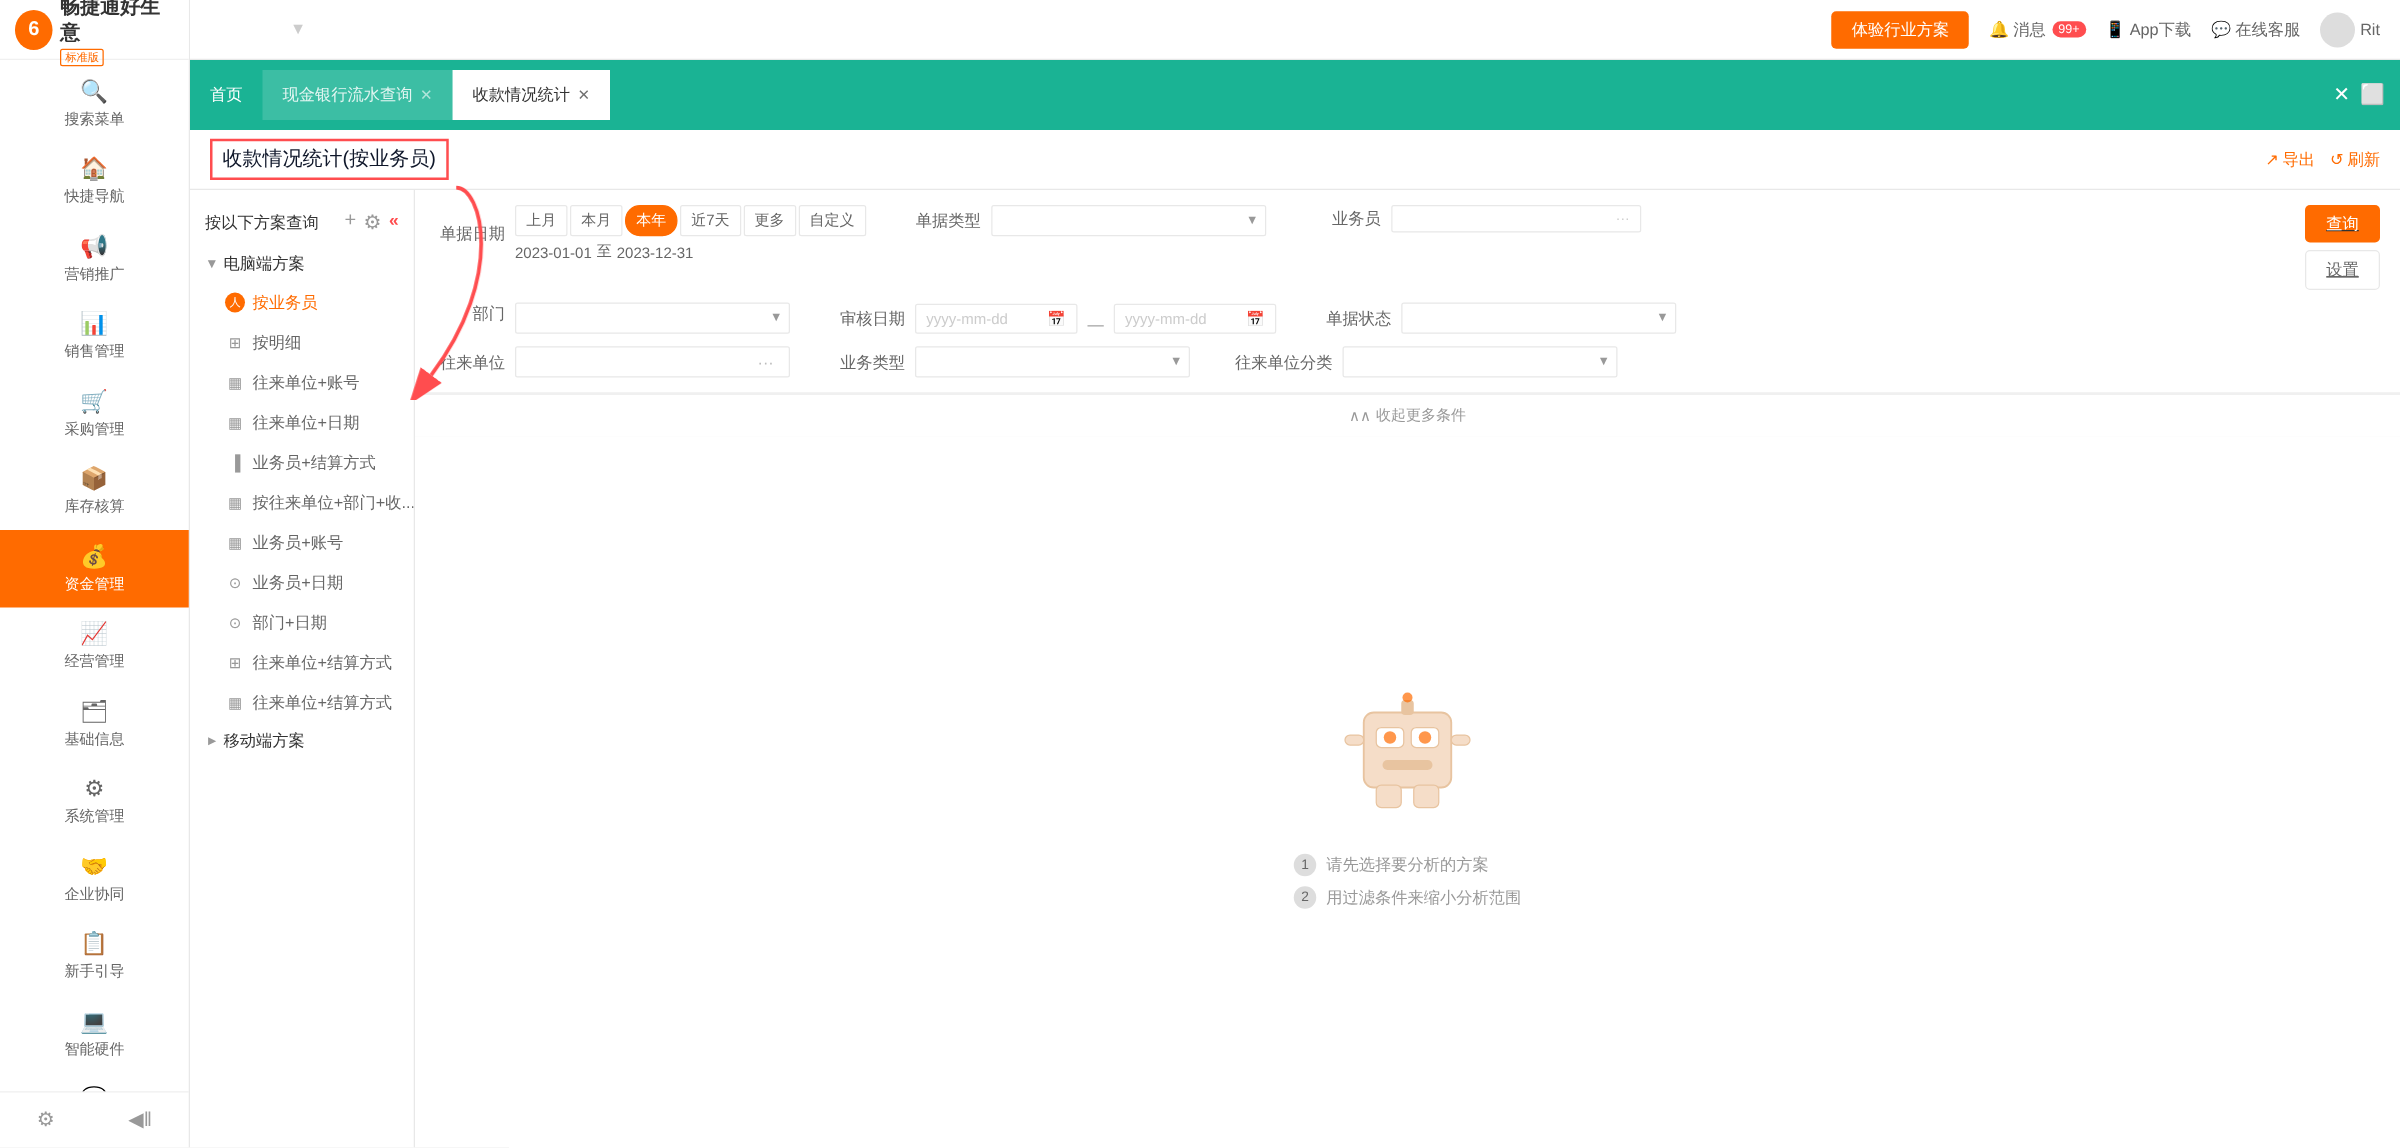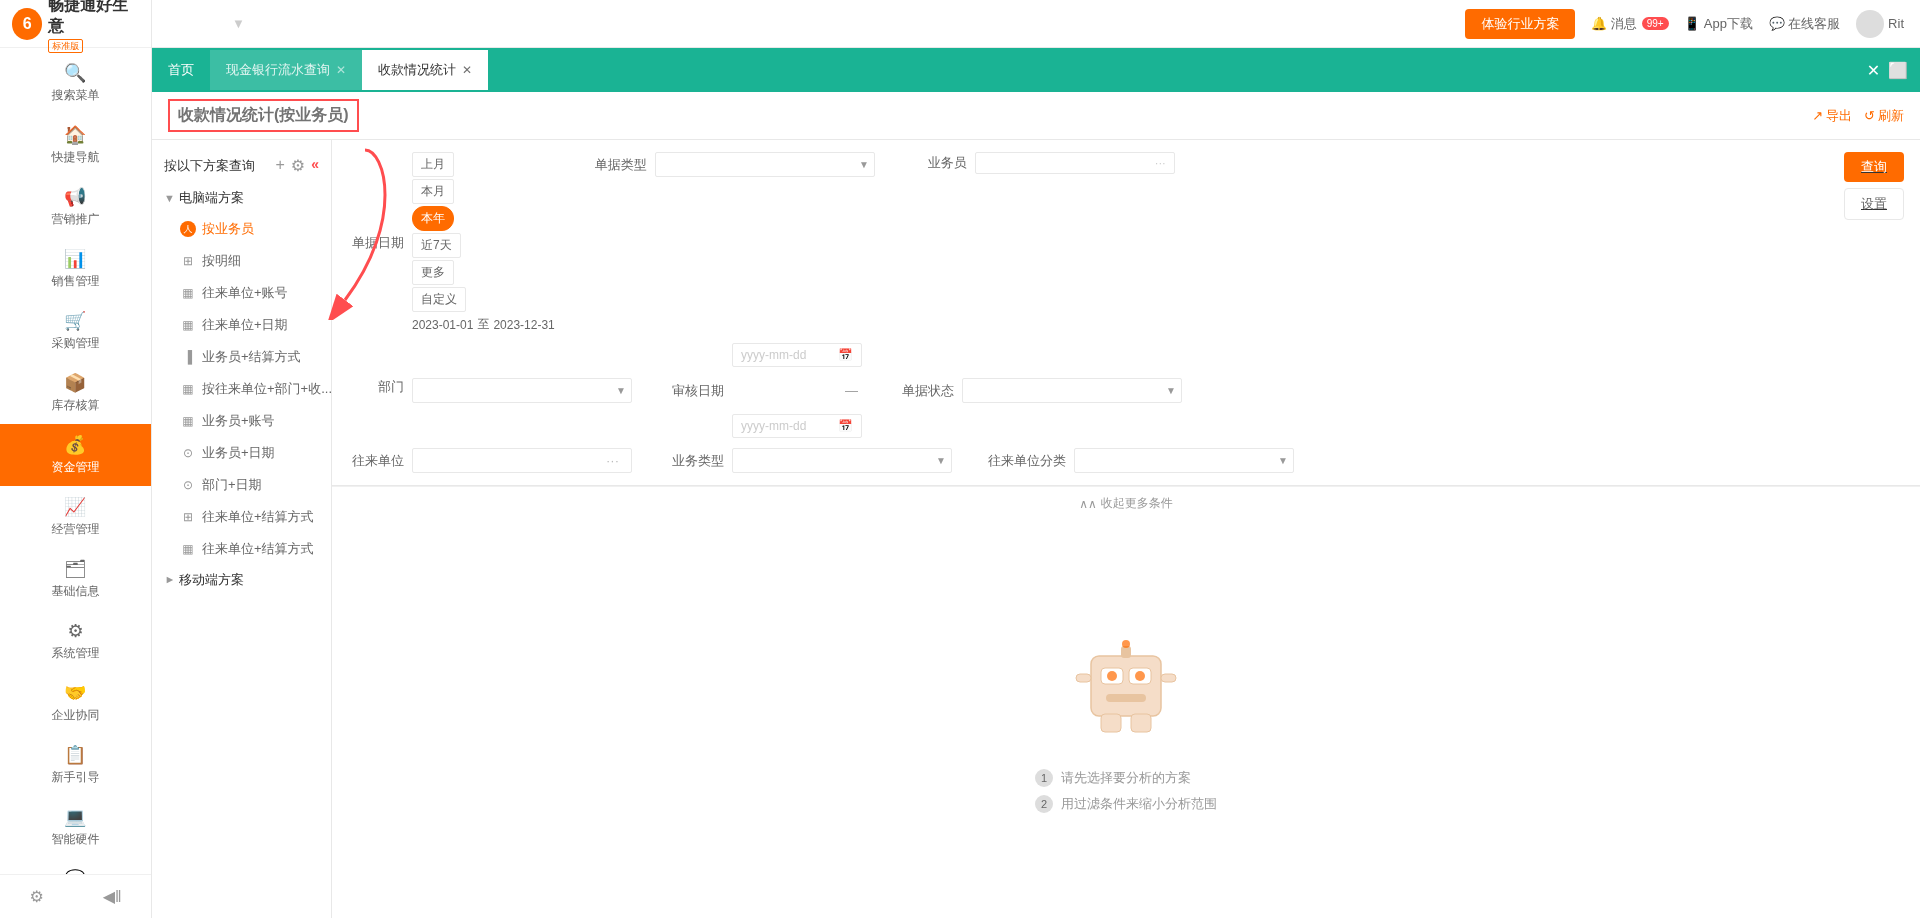--- a/index.html
+++ b/index.html
@@ -24,31 +24,31 @@
     .topbar { height: 48px; background: #fff; border-bottom: 1px solid #e8e8e8; display: flex; align-items: center; padding: 0 16px; justify-content: space-between; }
     .topbar-left { display: flex; align-items: center; gap: 16px; flex-direction: column; }
     .topbar-breadcrumb { color: #999; font-size: 13px; }
     .topbar-gear { color: #999; cursor: pointer; font-size: 16px; }
     .topbar-trial-btn { background: #ff6b00; color: white; border: none; padding: 6px 16px; border-radius: 4px; cursor: pointer; font-size: 13px; }
     .topbar-right { display: flex; align-items: center; gap: 16px; color: #666; font-size: 13px; }
     .topbar-badge { background: #ff4d4f; color: white; border-radius: 10px; padding: 1px 5px; font-size: 10px; margin-left: 2px; }
     .topbar-user { width: 28px; height: 28px; background: #ddd; border-radius: 50%; }
 
     
-    .tabs { height: 44px; background: #1ab394; display: flex; align-items: center; padding: 0 0; }
+    .tabs { height: 56px; background: #1ab394; display: flex; align-items: center; padding: 0 0; }
     .tab { height: 40px; display: flex; align-items: center; padding: 0 16px; color: rgba(255,255,255,0.85); cursor: pointer; font-size: 13px; position: relative; }
     .tab.home { color: white; }
     .tab.active { background: #fff; color: #333; }
     .tab .tab-close { margin-left: 6px; color: inherit; font-size: 12px; opacity: 0.7; cursor: pointer; }
     .tabs-right { margin-left: auto; display: flex; align-items: center; gap: 8px; padding-right: 12px; }
     .tabs-right-btn { color: white; font-size: 16px; cursor: pointer; }
 
     
     .page-header { height: 48px; background: #fff; border-bottom: 1px solid #e8e8e8; display: flex; align-items: center; padding: 0 16px; justify-content: space-between; }
-    .page-title { font-size: 16px; font-weight: bold; color: #737373; border: 2px solid #ff4d4f; padding: 4px 8px; }
+    .page-title { font-size: 16px; font-weight: normal; color: #0f172a; border: 2px solid #ff4d4f; padding: 4px 8px; }
     .page-actions { display: flex; gap: 12px; align-items: center; color: #ff6b00; font-size: 13px; cursor: pointer; }
     .page-actions span { display: flex; align-items: center; gap: 4px; }
 
     
     .content { flex: 1; display: flex; overflow: hidden; }
 
     
     .left-panel { width: 180px; background: #fff; border-right: 1px solid #e8e8e8; padding: 8px 0; overflow-y: auto; flex-shrink: 0; }
     .panel-header { display: flex; align-items: center; justify-content: space-between; padding: 8px 12px; font-size: 13px; color: #333; }
     .panel-header-actions { display: flex; gap: 6px; color: #999; }
@@ -57,21 +57,21 @@
     .scheme-group-title .arrow { margin-right: 4px; color: #999; font-size: 11px; }
     .scheme-item { display: flex; align-items: center; padding: 7px 12px 7px 28px; font-size: 13px; color: #666; cursor: pointer; white-space: nowrap; overflow: hidden; text-overflow: ellipsis; }
     .scheme-item.active { color: #ff6b00; }
     .scheme-item-icon { width: 16px; height: 16px; margin-right: 6px; display: inline-flex; align-items: center; justify-content: center; font-size: 12px; flex-shrink: 0; }
     .scheme-item-icon.orange-circle { background: #ff6b00; color: white; border-radius: 50%; font-size: 9px; }
 
     
     .right-panel { flex: 1; display: flex; flex-direction: column; background: #f5f5f5; overflow: hidden; }
     .filter-area { background: #fff; padding: 12px 16px; border-bottom: 1px solid #e8e8e8; }
     .filter-label { font-size: 13px; color: #666; white-space: nowrap; min-width: 56px; text-align: right; }
-    .date-btn-group { display: flex; gap: 2px; align-items: flex-start; flex-direction: column; }
+    .date-btn-group { display: flex; gap: 2px; align-items: flex-end; }
     .date-btn { padding: 3px 8px; border: 1px solid #e8e8e8; background: #fff; color: #666; font-size: 12px; cursor: pointer; border-radius: 2px; }
     .date-btn.active { background: #ff6b00; color: white; border-color: #ff6b00; border-radius: 12px; }
     .date-range { display: flex; align-items: center; gap: 4px; font-size: 12px; color: #666; }
     .filter-select { border: 1px solid #e8e8e8; padding: 4px 24px 4px 8px; border-radius: 2px; font-size: 13px; color: #333; background: #fff; outline: none; appearance: none; min-width: 200px; cursor: pointer; }
     .select-wrap { position: relative; display: inline-flex; align-items: center; }
     .select-wrap::after { content: '▼'; position: absolute; right: 6px; color: #999; font-size: 10px; pointer-events: none; }
     .filter-dots { color: #bbb; cursor: pointer; padding: 0 4px; }
     .date-input { border: 1px solid #e8e8e8; padding: 4px 8px; border-radius: 2px; font-size: 12px; color: #999; background: #fff; min-width: 110px; display: flex; align-items: center; justify-content: space-between; }
     .date-sep { color: #999; padding: 0 4px; }
 
@@ -356,21 +356,21 @@
             <span class="filter-label">部门</span>
             <div class="select-wrap">
               <select class="filter-select" style="min-width:220px;">
                 <option></option>
               </select>
             </div>
           </div>
 
           <div style="display:flex;align-items:center;gap:8px;margin-left:20px;">
             <span class="filter-label">审核日期</span>
-            <div style="display:flex;align-items:flex-end;gap:16px;flex-direction:column;">
+            <div style="display:flex;align-items:flex-end;gap:4px;">
               <div class="date-input" style="min-width:130px;">
                 <span style="color:#ccc;font-size:12px;">yyyy-mm-dd</span>
                 <span>📅</span>
               </div>
               <span class="date-sep">—</span>
               <div class="date-input" style="min-width:130px;">
                 <span style="color:#ccc;font-size:12px;">yyyy-mm-dd</span>
                 <span>📅</span>
               </div>
             </div>

